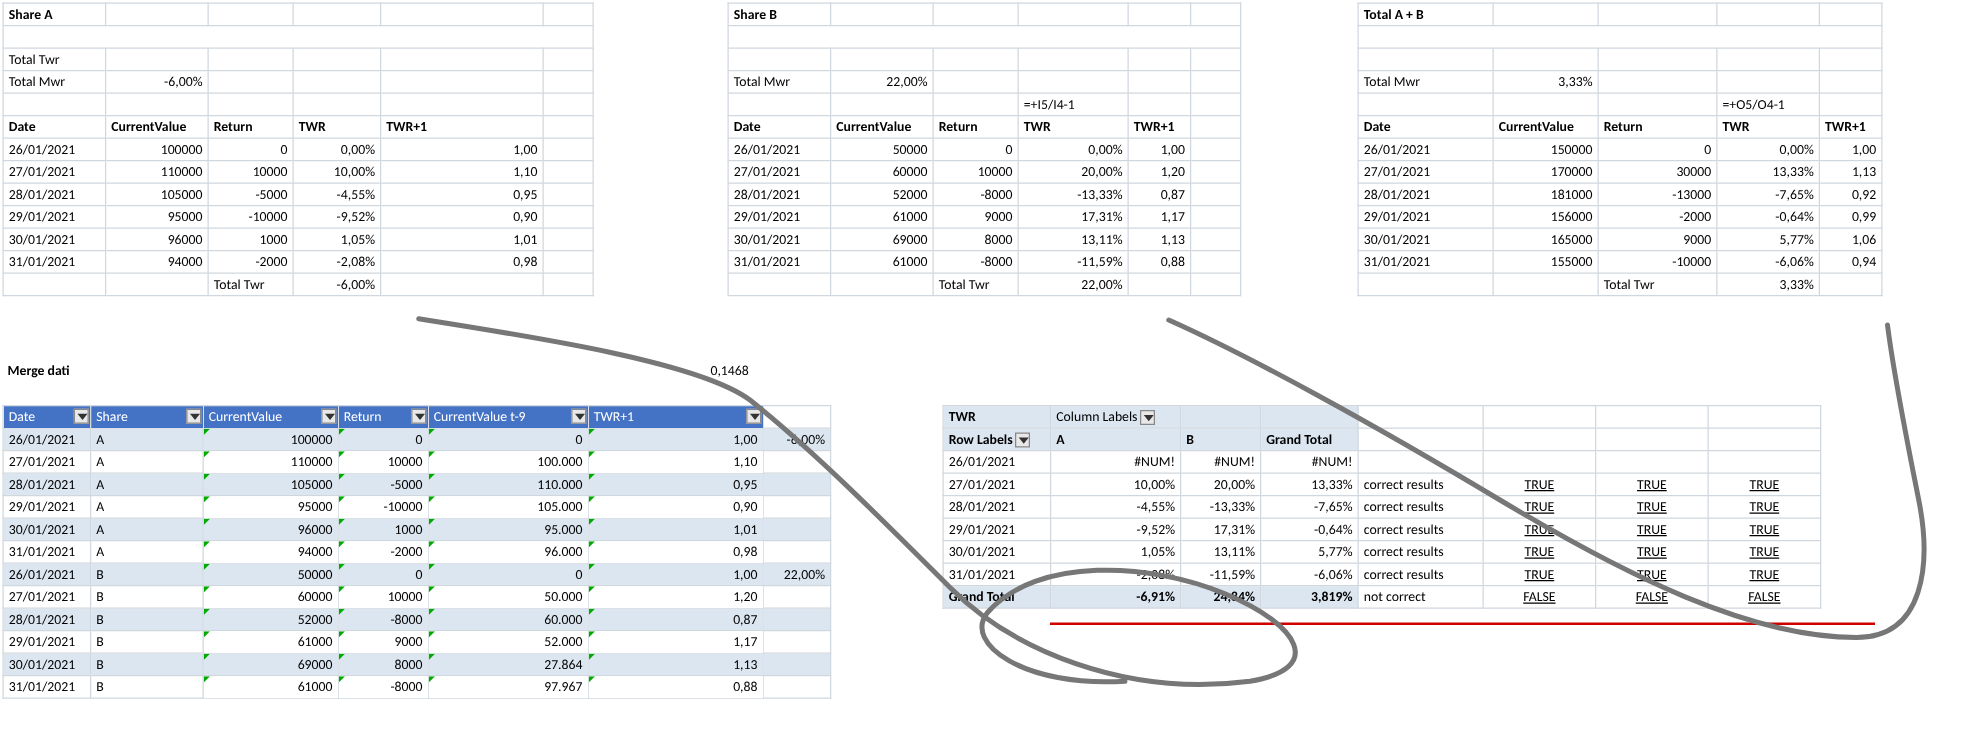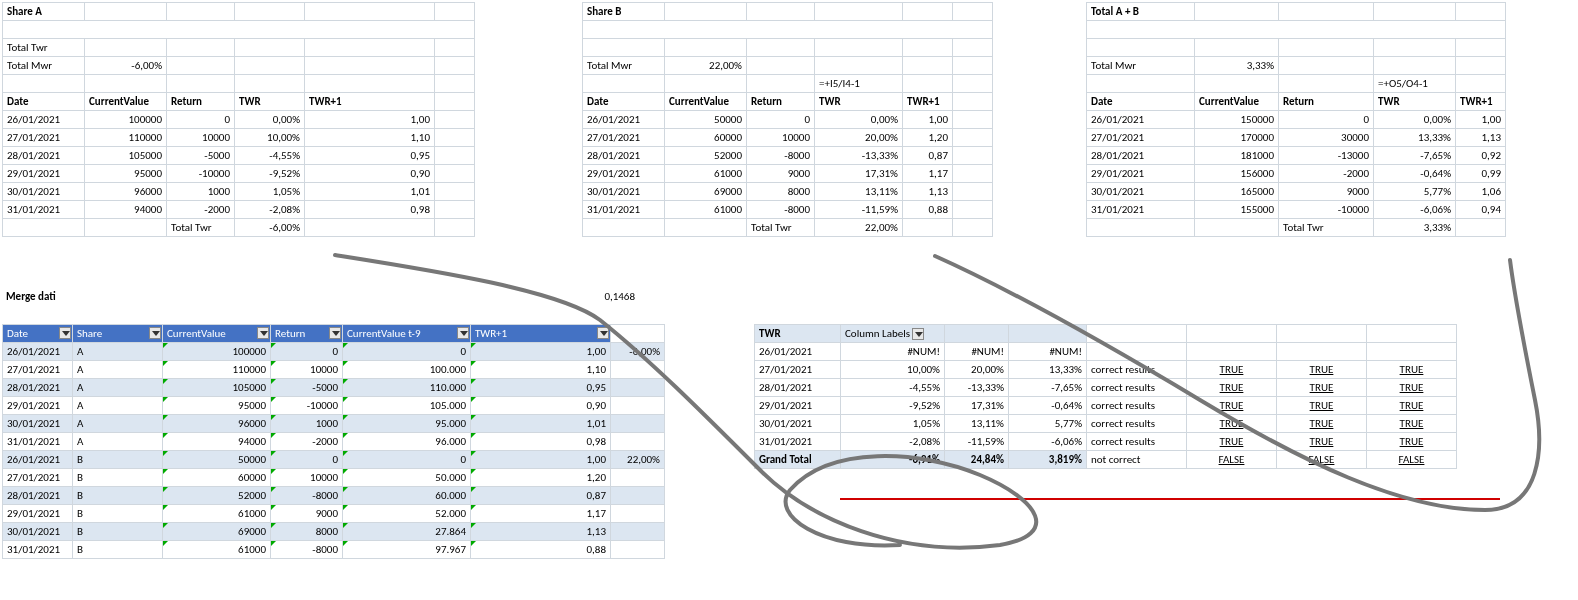--- a/index.html
+++ b/index.html
@@ -398,21 +398,21 @@
         <td></td>
         <td></td>
       <td class="left">Total Twr</td>
       <td class="right">3,33%</td>
         <td></td>
       </tr>
 </tbody>
   </table>
 
 <div style="position:absolute; left:6px; top:290px; font-weight:bold;">Merge dati</div>
-<div style="position:absolute; left:575px; top:290px; text-align:right; width:60px;">0,1468</div>
+<div style="position:absolute; left:539px; top:290px; text-align:right; width:60px;">0,1468</div>
 
 <table style="left:2px; top:324px;">
   <tbody>
       <tr>
     <td class="hdr-blue" style="width:70px;"><span>Date</span><span class="arrowbtn arrowbtn-right"></span></td>
     <td class="hdr-blue" style="width:90px;"><span>Share</span><span class="arrowbtn arrowbtn-right"></span></td>
     <td class="hdr-blue" style="width:108px;"><span>CurrentValue</span><span class="arrowbtn arrowbtn-right"></span></td>
     <td class="hdr-blue" style="width:72px;"><span>Return</span><span class="arrowbtn arrowbtn-right"></span></td>
     <td class="hdr-blue" style="width:128px;"><span>CurrentValue t-9</span><span class="arrowbtn arrowbtn-right"></span></td>
     <td class="hdr-blue" style="width:140px;"><span>TWR+1</span><span class="arrowbtn arrowbtn-right"></span></td>
@@ -536,20 +536,30 @@
       <tr>
     <td class="hdr-lightblue bold left" style="width:86px;">TWR</td>
     <td class="hdr-lightblue left" style="width:104px;margin-top:15px;"><span>Column Labels</span><span class="arrowbtn"></span></td>
     <td class="hdr-lightblue" style="width:64px;"></td>
     <td class="hdr-lightblue" style="width:78px;"></td>
     <td style="width:100px;"></td>
         <td style="width:90px;"></td>
         <td style="width:90px;"></td>
         <td style="width:90px;"></td>
   </tr>
+  <tr>
+    <td class="hdr-lightblue bold left"><span>Row Labels</span><span class="arrowbtn"></span></td>
+    <td class="hdr-lightblue bold left">A</td>
+    <td class="hdr-lightblue bold left">B</td>
+    <td class="hdr-lightblue bold left">Grand Total</td>
+    <td></td>
+        <td></td>
+        <td></td>
+        <td></td>
+  </tr>
   </tbody>
     <tbody id="pivot-body">
       <tr>
         <td class="left">26/01/2021</td>
         <td class="right">#NUM!</td>
         <td class="right">#NUM!</td>
         <td class="right">#NUM!</td>
         <td class="left"></td>
         <td class="center"></td>
         <td class="center"></td>

